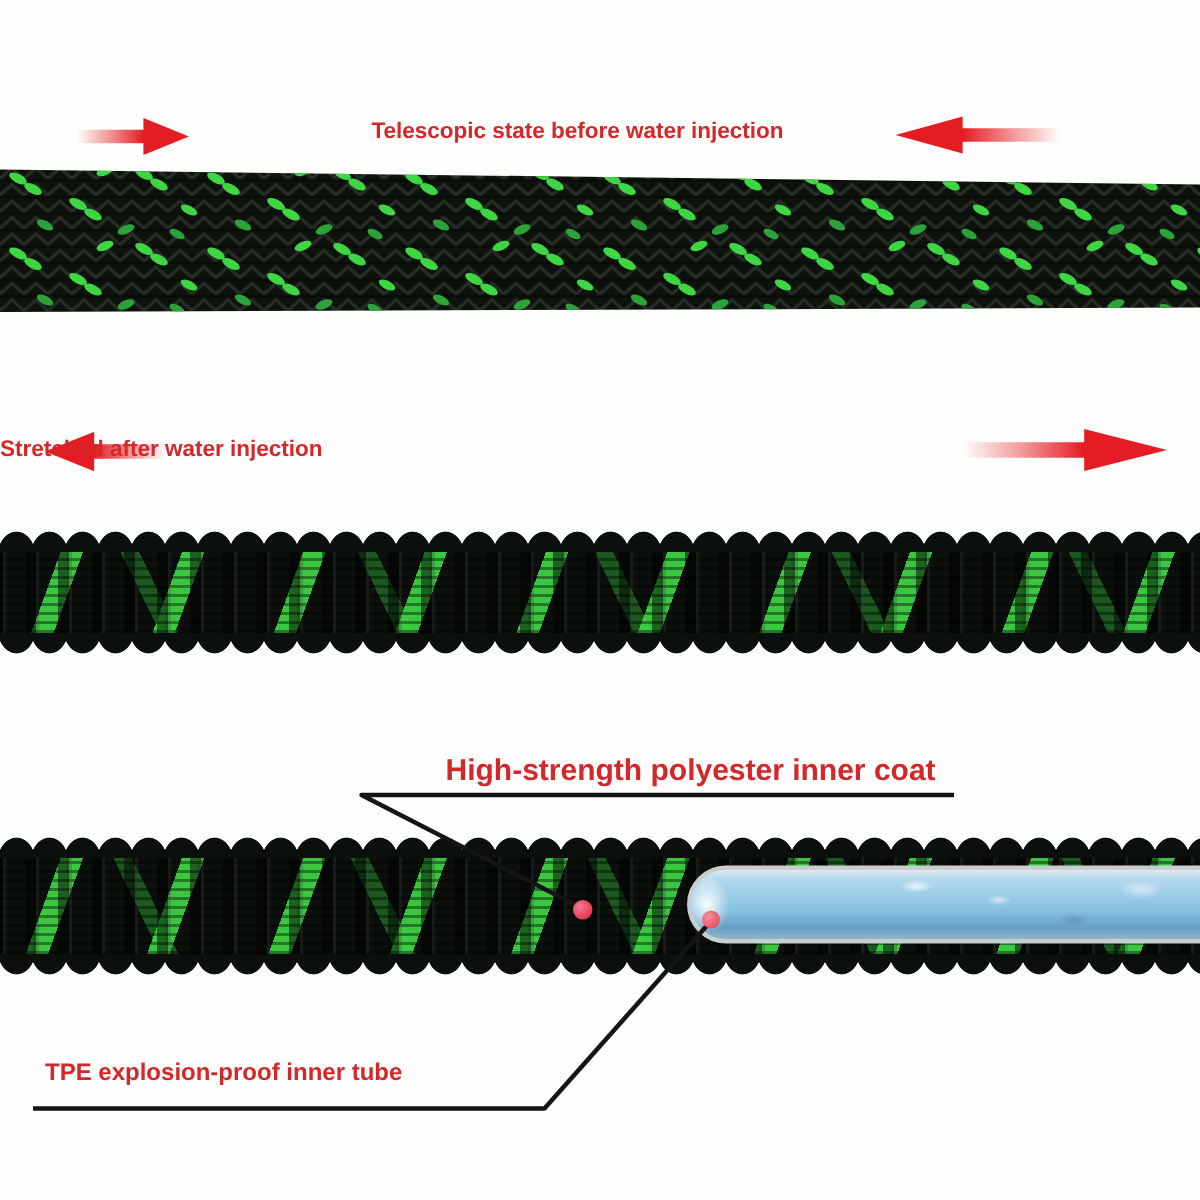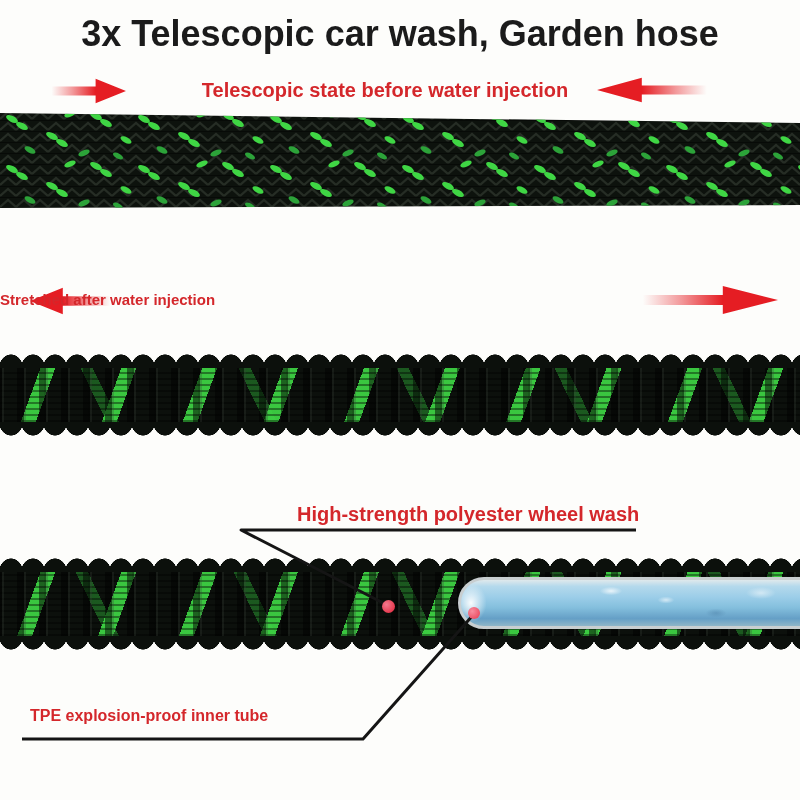--- a/index.html
+++ b/index.html
@@ -8,21 +8,21 @@
     background:#fdfdfb;font-family:"Liberation Sans",sans-serif;
   }
   
   .title{
     position:absolute;left:0;top:13px;width:100%;text-align:center;
     font-size:36px;font-weight:bold;color:#1b1b1b;margin:0;
   }
   .red-label{
     position:absolute;color:#d4272b;font-weight:bold;white-space:nowrap;
   }
-  #label-before{left:0;top:79px;width:770px;text-align:center;font-size:20px;}
+  #label-before{left:0;top:79px;width:770px;text-align:center;font-size:15px;}
   #label-after{left:0;top:291px;width:689px;text-align:left;font-size:15px;}
   #label-coat{left:297px;top:503px;font-size:20px;}
   #label-tube{left:30px;top:707px;font-size:16px;}
   
   .arrow{position:absolute;}
   .arrow-right{
     background:linear-gradient(90deg,rgba(229,29,35,0) 2%,rgba(229,29,35,.45) 30%,#e51d23 60%);
     clip-path:polygon(0 34%,60% 34%,60% 6%,100% 50%,60% 94%,60% 66%,0 66%);
   }
   .arrow-left{
@@ -72,21 +72,20 @@
     background:radial-gradient(circle at 35% 35%,#f4798d,#e02036);}
   #dot-tube{left:468px;top:607px;width:12px;height:12px;
     background:radial-gradient(circle at 35% 35%,#f78fa0,#e8394f);}
   .z1{z-index:1}.z2{z-index:2}.z3{z-index:3}.z4{z-index:4}.z5{z-index:5}
 </style>
 </head>
 <body>
 
 <div id="canvas">
 
-  <h1 class="title z5">3x Telescopic car wash, Garden hose</h1>
 
   <div id="arrow-before-left" class="arrow arrow-right z5"></div>
   <div id="label-before" class="red-label z5">Telescopic state before water injection</div>
   <div id="arrow-before-right" class="arrow arrow-left z5"></div>
 
   <svg id="hose1" class="z1" viewBox="0 0 800 100" preserveAspectRatio="none">
     <defs>
       <pattern id="braidPat" width="16" height="11" patternUnits="userSpaceOnUse">
         <rect width="16" height="11" fill="#0d120d"></rect>
         <path d="M0,9 L8,2 L16,9" fill="none" stroke="#262d25" stroke-width="2.2"></path>
@@ -117,21 +116,21 @@
   <div id="arrow-after-left" class="arrow arrow-left z5"></div>
   <div id="label-after" class="red-label z5">Stretched after water injection</div>
   <div id="arrow-after-right" class="arrow arrow-right z5"></div>
 
   <div id="hose2" class="hose-c z1">
     <div class="bump bump-top"></div>
     <div class="hbody"></div>
     <div class="bump bump-bot"></div>
   </div>
 
-  <div id="label-coat" class="red-label z5">High-strength polyester wheel wash</div>
+  <div id="label-coat" class="red-label z5">High-strength polyester inner coat</div>
 
   <div id="hose3" class="hose-c z1">
     <div class="bump bump-top"></div>
     <div class="hbody"></div>
     <div class="bump bump-bot"></div>
   </div>
   <div id="inner-tube" class="z2"></div>
 
   <svg id="callout-lines" class="z3">
     <polyline points="636,530 241,530 389,606" fill="none" stroke="#151515" stroke-width="3" stroke-linejoin="round"></polyline>

